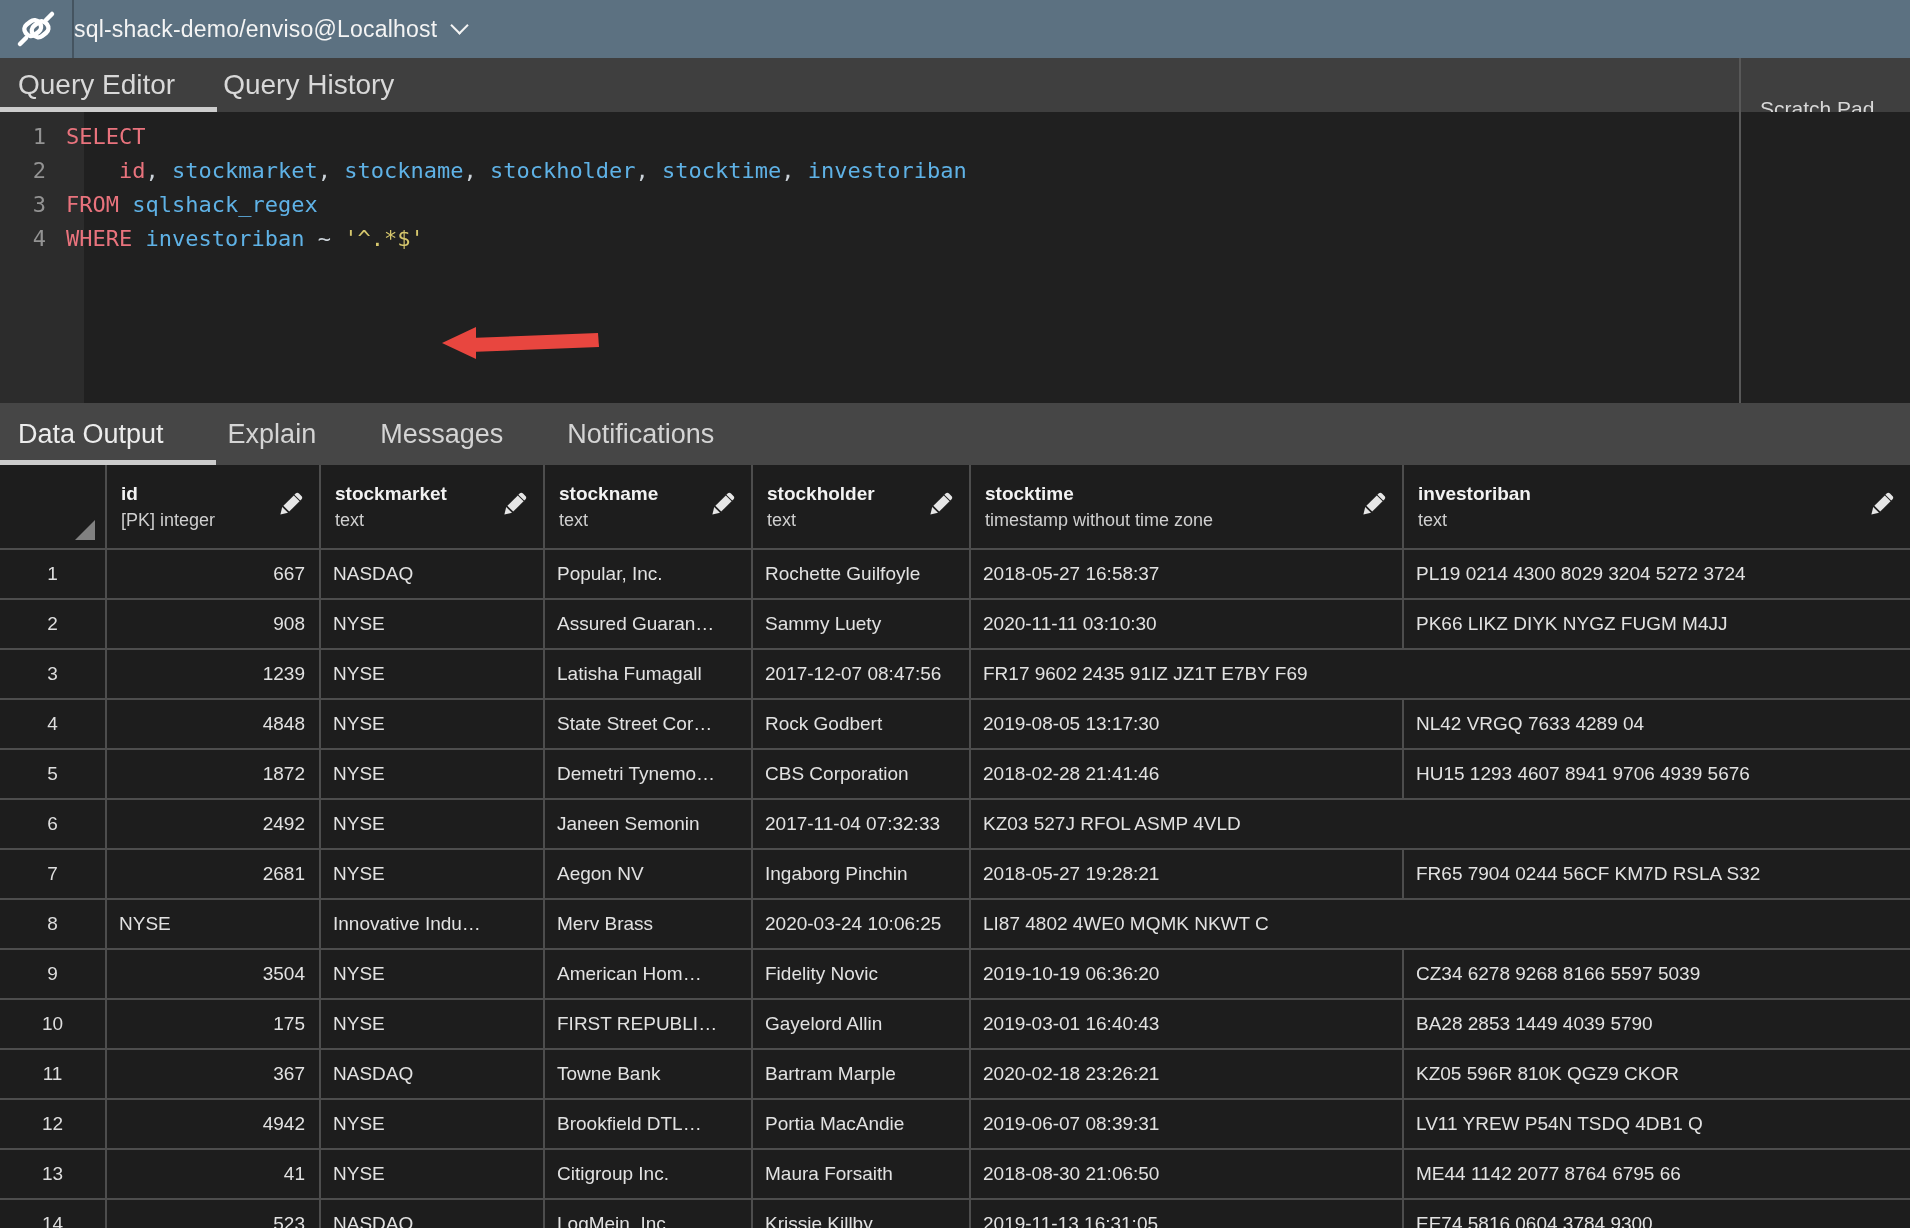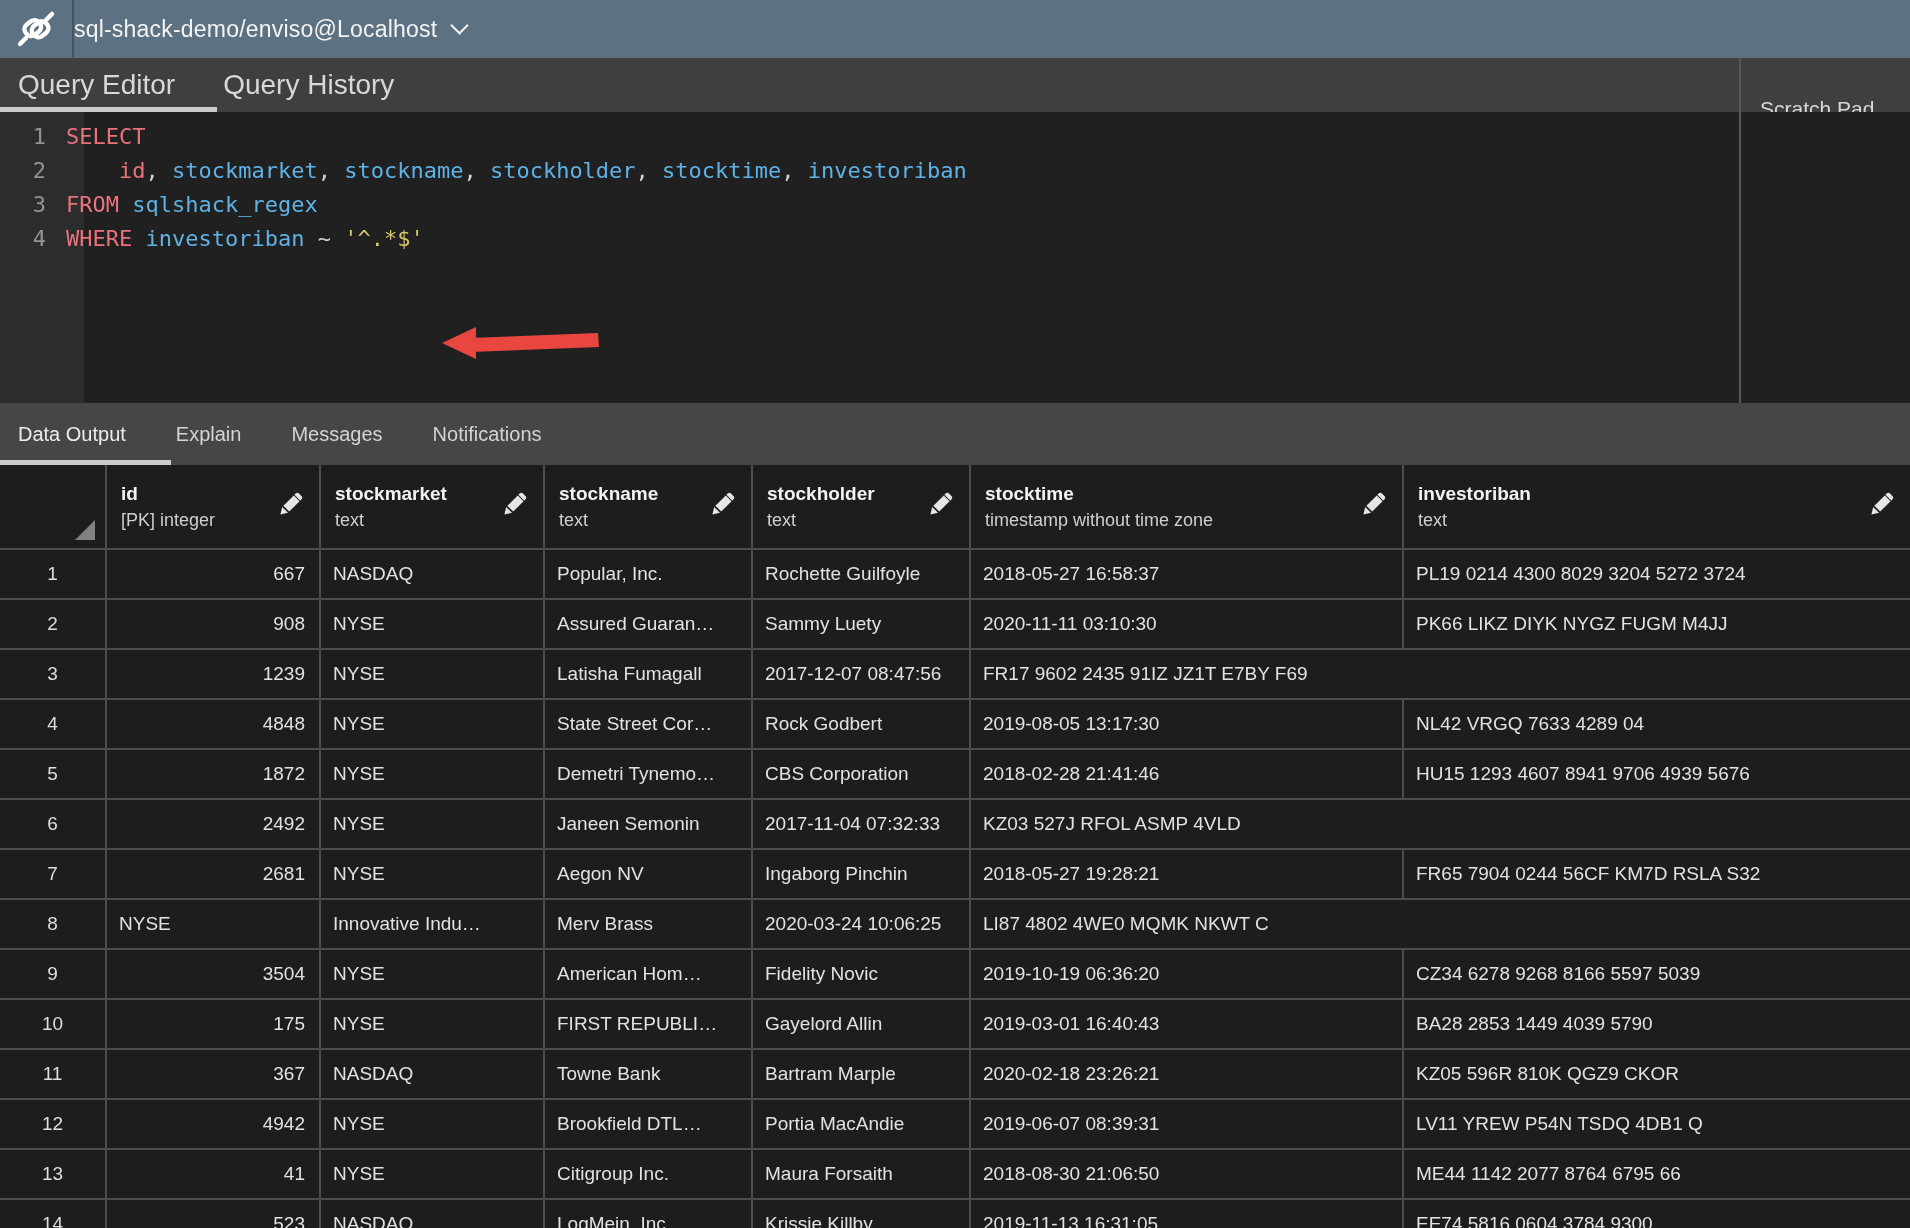--- a/index.html
+++ b/index.html
@@ -39,21 +39,21 @@
   .code-line{display:flex;height:34px;}
   .code-line .ln{width:66px;text-align:right;padding-right:20px;color:#939393;flex:none;}
   .code-line .src{white-space:pre;color:var(--c-plain);}
   .seg-kw{color:var(--c-kw);} .seg-ident{color:var(--c-ident);}
   .seg-str{color:var(--c-str);} .seg-plain,.seg-pun,.seg-op{color:var(--c-plain);}
   .pane-divider{position:absolute;left:1739px;top:58px;width:2px;height:345px;background:#585858;}
 
   
   .datatabs{position:absolute;left:0;top:403px;width:1910px;height:62px;background:var(--c-strip2);
     display:flex;align-items:center;}
-  .dtab{color:#d4d4d4;font-size:20px;padding:0 25px;height:62px;display:flex;align-items:center;position:relative;}
+  .dtab{color:#d4d4d4;font-size:27px;padding:0 32px;height:62px;display:flex;align-items:center;position:relative;}
   .dtab.first{padding-left:18px;}
   .dtab.active{color:#ececec;}
   .dtab.active::after{content:"";position:absolute;left:0;right:-20px;bottom:0;height:5px;background:var(--c-underline);}
 
   
   .grid{position:absolute;left:0;top:465px;width:1910px;height:763px;background:var(--c-grid);overflow:hidden;
     font-size:19px;color:#e2e2e2;}
   .hdr-row,.data-row{display:grid;grid-template-columns:107px 214px 224px 208px 218px 433px 506px;}
   .hdr-row{height:85px;border-bottom:2px solid var(--c-border);}
   .hcell{border-right:2px solid var(--c-border);position:relative;display:flex;align-items:center;padding:0 10px 0 14px;}

